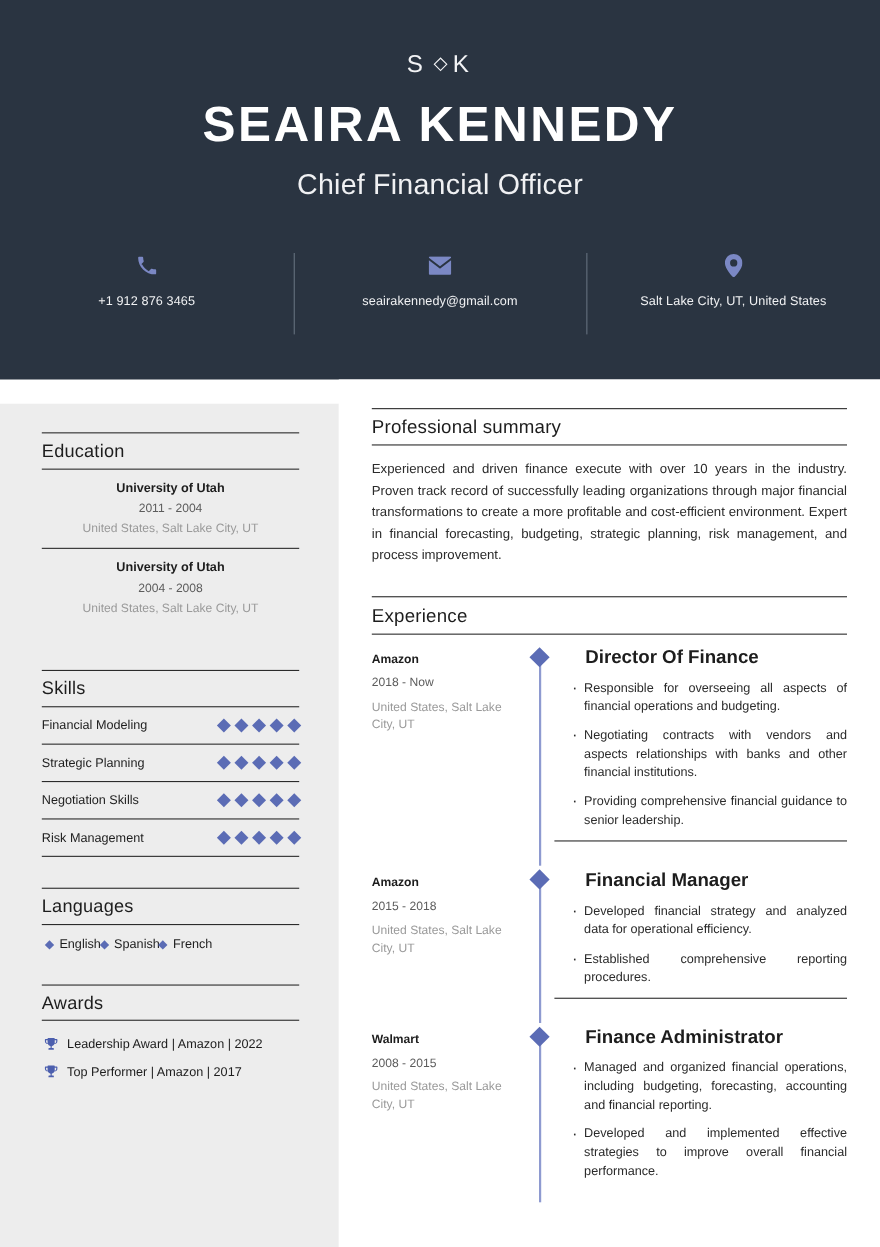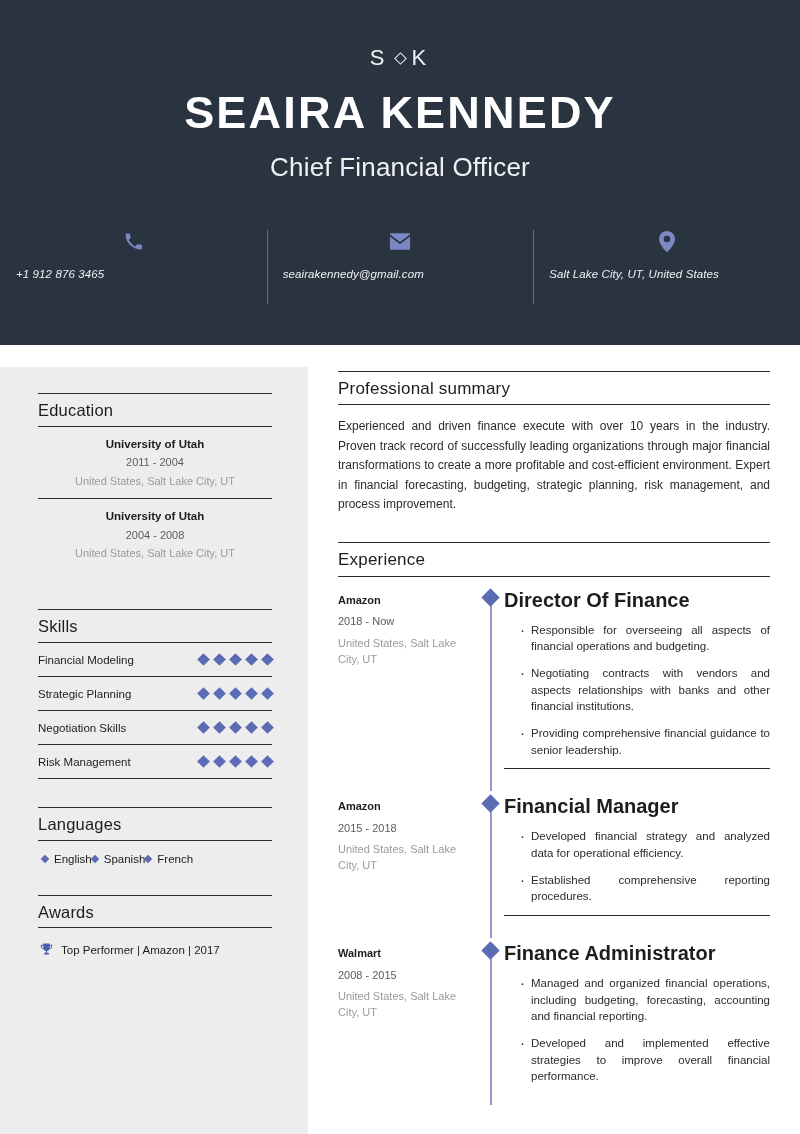--- a/index.html
+++ b/index.html
@@ -75,23 +75,22 @@
   .contacts {
     position: absolute;
     top: 228px; left: 0;
     width: 800px;
     display: flex;
     align-items: flex-start;
   }
   .contact {
     flex: 1 1 0;
     position: relative;
-    text-align: left;
+    text-align: center;
     padding: 0 16px;
-    font-style: italic;
   }
   .contact + .contact::before {
     content: "";
     position: absolute;
     left: 0; top: 2px;
     width: 1px; height: 74px;
     background: #64707e;
   }
   .contact-icon {
     height: 26px;
@@ -290,24 +289,25 @@
     background: #5b6cb5;
     transform: rotate(45deg);
     z-index: 2;
   }
 
   .exp-right {
     flex: 1 1 auto;
     padding-bottom: 10px;
   }
   .exp-role {
-    font-size: 20px;
+    font-size: 17px;
     font-weight: 700;
     color: #1d1d1d;
     line-height: 1.3;
+    margin-left: 28px;
   }
   .exp-bullets {
     margin-top: 9px;
     padding-left: 16px;
   }
   .exp-bullets li {
     list-style: none;
     position: relative;
     font-size: 11.5px;
     line-height: 1.45;
@@ -475,20 +475,28 @@
 
       <div class="gap-sm"></div>
 
       <section class="section">
         <div class="section-head">
           <h2>Awards</h2>
         </div>
 
         <div style="height:8px"></div>
 
+        <div class="award-row">
+          <span class="trophy">
+            <svg width="13" height="13" viewBox="0 0 24 24">
+                <path d="M18 3V2a1 1 0 0 0-1-1H7a1 1 0 0 0-1 1v1H2.5a1 1 0 0 0-1 1v2a5 5 0 0 0 4.6 5A6.5 6.5 0 0 0 11 14.9V18H8.5a1 1 0 0 0-1 1v2h9v-2a1 1 0 0 0-1-1H13v-3.1a6.5 6.5 0 0 0 4.9-3.9 5 5 0 0 0 4.6-5V4a1 1 0 0 0-1-1H18zM6 9.9A3 3 0 0 1 3.5 7V5H6v4.9zM20.5 7A3 3 0 0 1 18 9.9V5h2.5v2z"></path>
+              </svg>
+          </span>
+          <span>Leadership Award | Amazon | 2022</span>
+        </div>
 
         <div class="award-row">
           <span class="trophy">
             <svg width="13" height="13" viewBox="0 0 24 24">
                 <path d="M18 3V2a1 1 0 0 0-1-1H7a1 1 0 0 0-1 1v1H2.5a1 1 0 0 0-1 1v2a5 5 0 0 0 4.6 5A6.5 6.5 0 0 0 11 14.9V18H8.5a1 1 0 0 0-1 1v2h9v-2a1 1 0 0 0-1-1H13v-3.1a6.5 6.5 0 0 0 4.9-3.9 5 5 0 0 0 4.6-5V4a1 1 0 0 0-1-1H18zM6 9.9A3 3 0 0 1 3.5 7V5H6v4.9zM20.5 7A3 3 0 0 1 18 9.9V5h2.5v2z"></path>
               </svg>
           </span>
           <span>Top Performer | Amazon | 2017</span>
         </div>
       </section>

